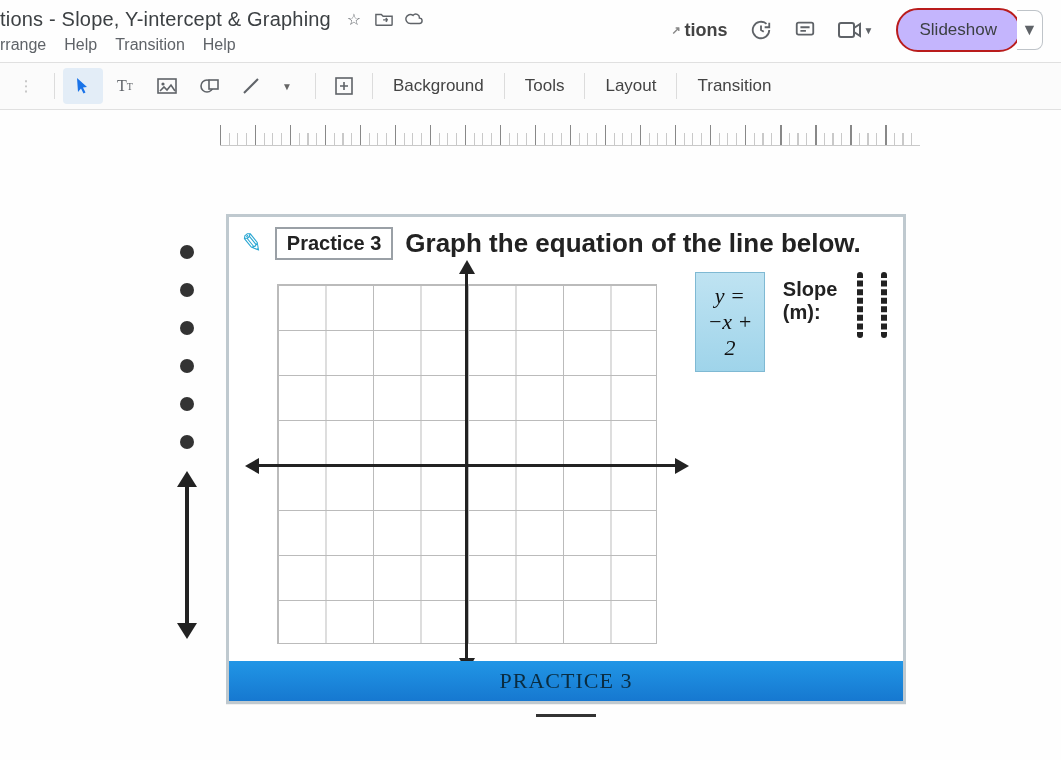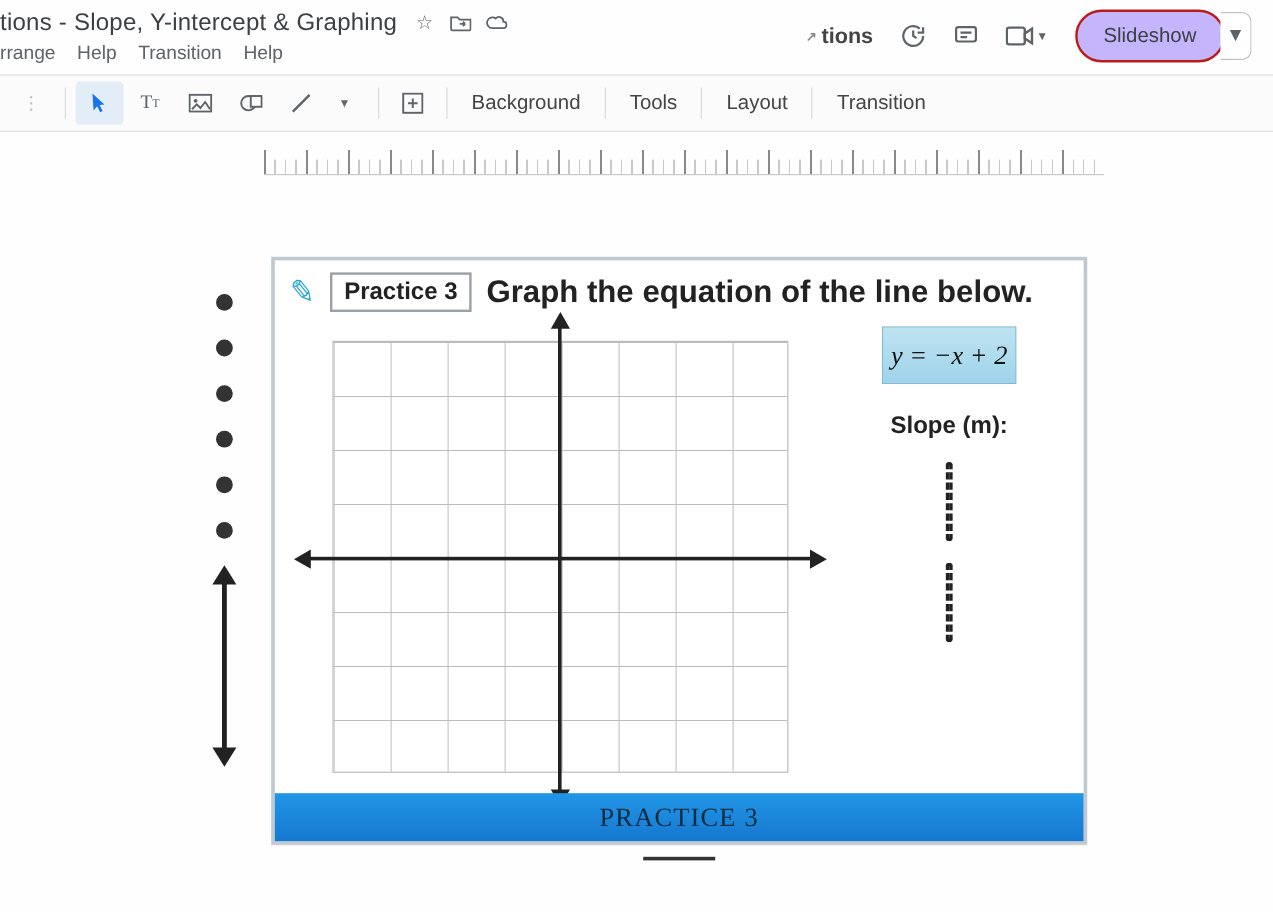--- a/index.html
+++ b/index.html
@@ -164,21 +164,21 @@
   .xaxis::before{left:-10px;border-right:14px solid #222;}
   .xaxis::after{right:-10px;border-left:14px solid #222;}
   .yaxis{ position:absolute; left:218px; top:-4px; width:3px; height:392px; background:#222;}
   .yaxis::before,.yaxis::after{content:"";position:absolute;left:50%;transform:translateX(-50%);
     border-left:8px solid transparent;border-right:8px solid transparent;}
   .yaxis::before{top:-10px;border-bottom:14px solid #222;}
   .yaxis::after{bottom:-10px;border-top:14px solid #222;}
 
   .right-col{
     position:absolute; right:16px; top:4px; width:192px;
-    display:flex; flex-direction:column; gap:18px;align-items:center;
+    display:flex; gap:18px;
   }
   .equation{
     background:linear-gradient(#bfe3f2,#9fd4ea);
     border:1px solid #7fb9d3;
     text-align:center; font-size:22px;
     font-family:"Georgia", serif; font-style:italic;
     padding:10px 6px; color:#111;
   }
   .field-label{ font-weight:700; font-size:20px; color:#222; margin-top:6px;}
   .answer-box{

